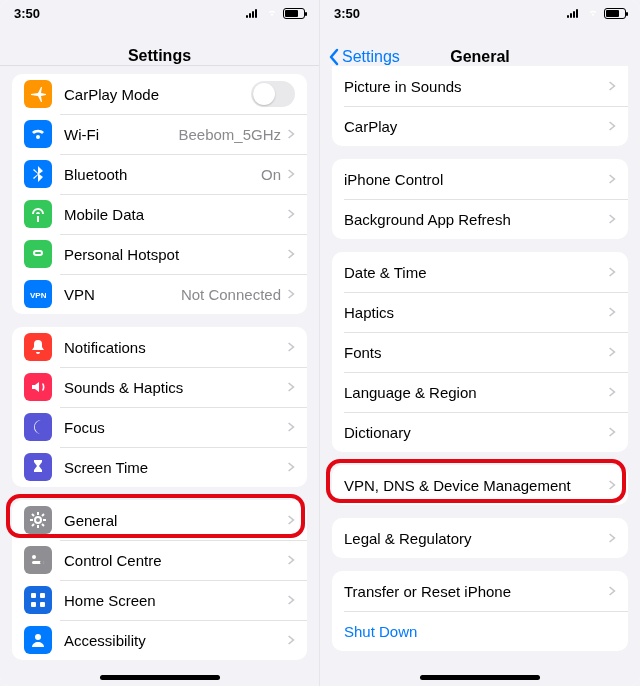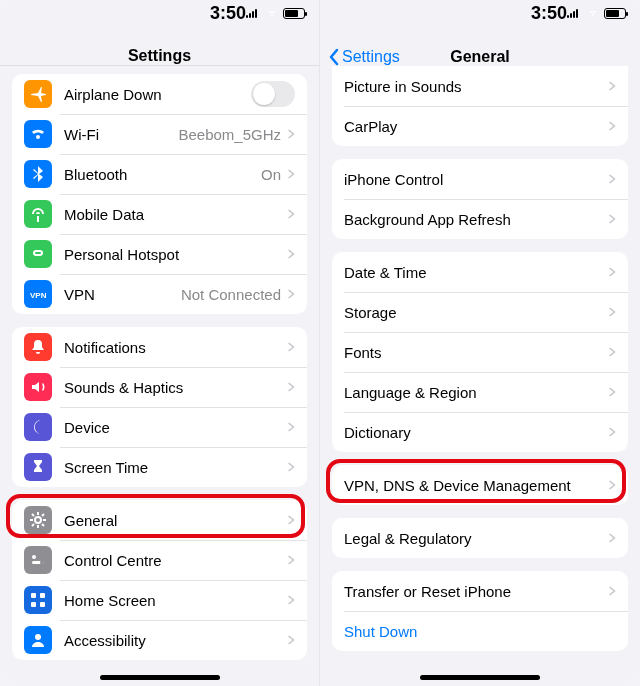--- a/index.html
+++ b/index.html
@@ -1,21 +1,21 @@
 <!DOCTYPE html>
 <html><head>
 <meta charset="utf-8">
 <style>
   * { box-sizing: border-box; margin: 0; padding: 0; }
   html, body { width: 640px; height: 686px; font-family: -apple-system, "Helvetica Neue", Arial, sans-serif; background:#f2f2f7; overflow:hidden; }
   .wrap { display:flex; width:640px; height:686px; background:#fff; border-radius:10px; overflow:hidden; }
   .pane { width:320px; height:686px; background:#f2f2f7; position:relative; display:flex; flex-direction:column; }
   .pane.left { border-right:1px solid #e5e5ea; }
   
-  .statusbar { height:22px; padding:4px 14px 0 14px; display:flex; justify-content:flex-end; align-items:center; font-size:18px; font-weight:600; }
+  .statusbar { height:22px; padding:4px 14px 0 14px; display:flex; justify-content:space-between; align-items:center; font-size:13px; font-weight:600; }
   .status-icons { display:flex; gap:4px; align-items:center; }
   .sig { width:15px; height:10px; display:flex; align-items:flex-end; gap:1px; }
   .sig span { width:2px; background:#000; display:block; border-radius:1px; }
   .sig span:nth-child(1){height:3px;} .sig span:nth-child(2){height:5px;} .sig span:nth-child(3){height:7px;} .sig span:nth-child(4){height:9px;}
   .wifi { width:14px; height:10px; }
   .batt { width:22px; height:11px; border:1px solid #000; border-radius:3px; position:relative; }
   .batt::after { content:""; position:absolute; right:-3px; top:3px; width:2px; height:4px; background:#000; border-radius:1px; }
   .batt .fill { position:absolute; left:1px; top:1px; bottom:1px; width:65%; background:#000; border-radius:1px; }
   
   .navbar { height:44px; display:flex; align-items:flex-end; justify-content:center; position:relative; border-bottom:1px solid rgba(0,0,0,0.08); }
@@ -141,21 +141,21 @@
       <div class="nav-title">Settings</div>
     </div>
     <div class="scroll" id="left-scroll">
         <div class="group first-left">
           <div class="row">
             <div class="icon c-orange">
               <svg viewBox="0 0 18 18">
                 <use href="#i-airplane"></use>
               </svg>
             </div>
-            <div class="label">Airplane Down</div>
+            <div class="label">CarPlay Mode</div>
             <div class="toggle">
               <div class="knob"></div>
             </div>
           </div>
           <div class="row">
             <div class="icon c-blue">
               <svg viewBox="0 0 18 18">
                 <use href="#i-wifi"></use>
               </svg>
             </div>
@@ -234,21 +234,21 @@
             <svg class="chev" viewBox="0 0 10 14">
               <polyline points="2,2 8,7 2,12"></polyline>
             </svg>
           </div>
           <div class="row">
             <div class="icon c-purple">
               <svg viewBox="0 0 18 18">
                 <use href="#i-moon"></use>
               </svg>
             </div>
-            <div class="label">Device</div>
+            <div class="label">Focus</div>
             <svg class="chev" viewBox="0 0 10 14">
               <polyline points="2,2 8,7 2,12"></polyline>
             </svg>
           </div>
           <div class="row">
             <div class="icon c-purple">
               <svg viewBox="0 0 18 18">
                 <use href="#i-hourglass"></use>
               </svg>
             </div>
@@ -366,21 +366,21 @@
           </div>
         </div>
         <div class="group noicon">
           <div class="row">
             <div class="label">Date &amp; Time</div>
             <svg class="chev" viewBox="0 0 10 14">
               <polyline points="2,2 8,7 2,12"></polyline>
             </svg>
           </div>
           <div class="row">
-            <div class="label">Storage</div>
+            <div class="label">Haptics</div>
             <svg class="chev" viewBox="0 0 10 14">
               <polyline points="2,2 8,7 2,12"></polyline>
             </svg>
           </div>
           <div class="row">
             <div class="label">Fonts</div>
             <svg class="chev" viewBox="0 0 10 14">
               <polyline points="2,2 8,7 2,12"></polyline>
             </svg>
           </div>

